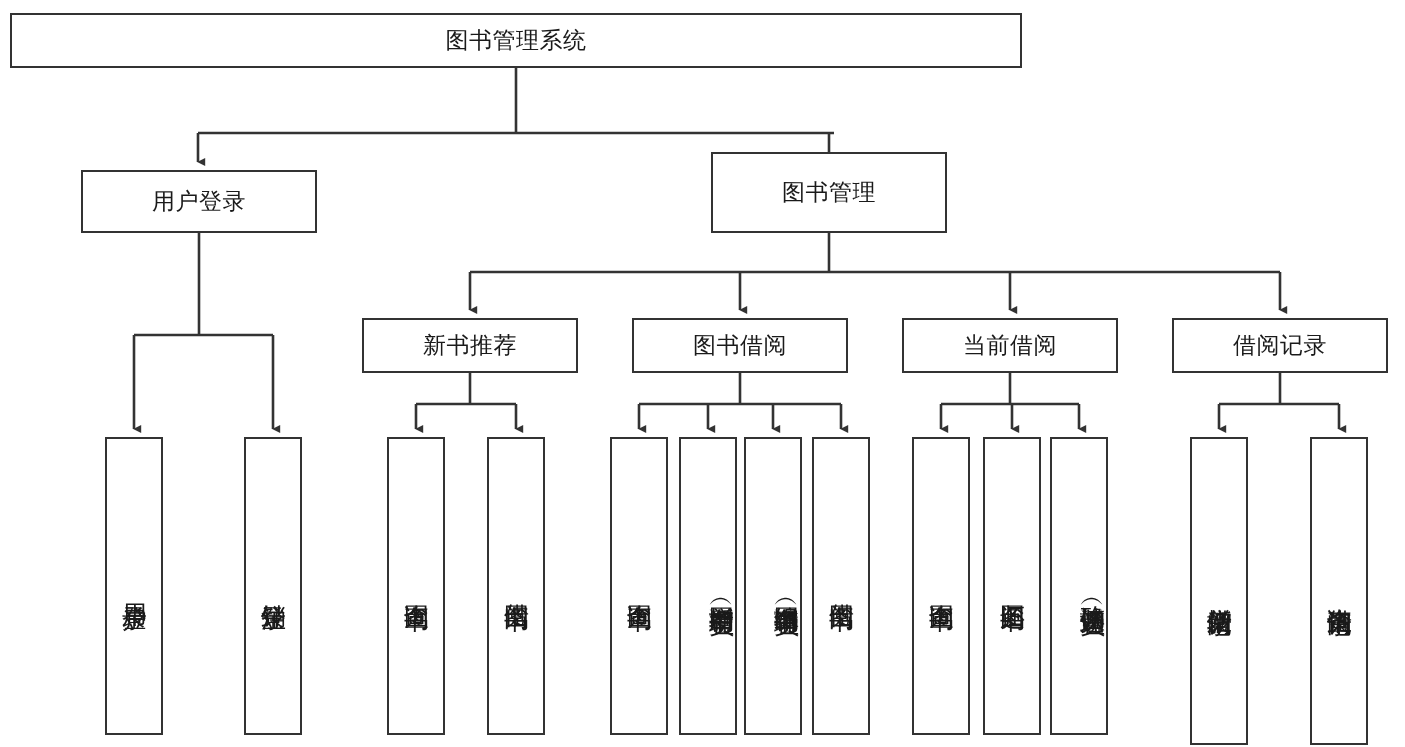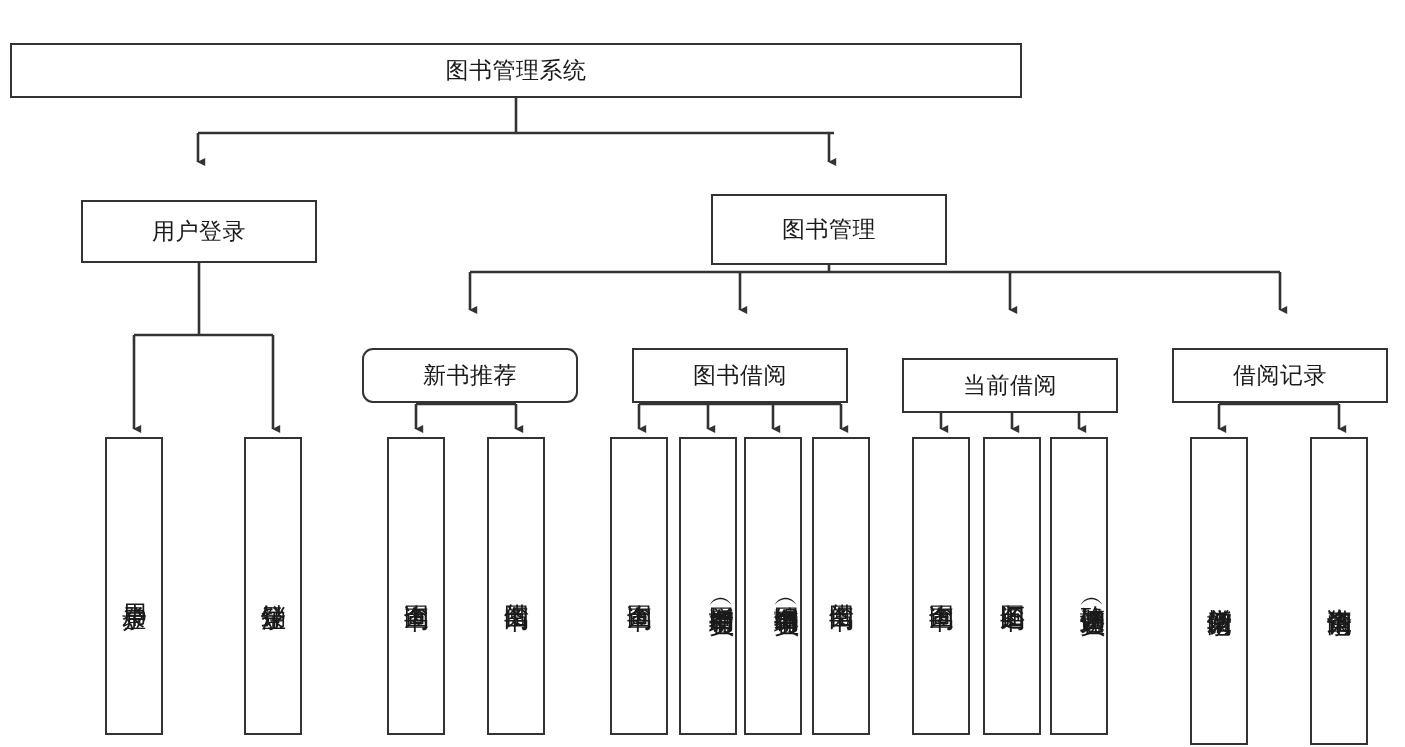--- a/index.html
+++ b/index.html
@@ -33,21 +33,20 @@
     display: flex;
     align-items: center;
     justify-content: center;
     color: #1a1a1a;
   }
   .node-h {
     font-size: 23px;
     line-height: 1.1;
     letter-spacing: 0.5px;
     white-space: nowrap;
-    margin-top: 30px;
   }
   .node-root {
     font-size: 23px;
   }
   .node-v {
     writing-mode: vertical-rl;
     text-orientation: upright;
     font-size: 25px;
     line-height: 1.12;
     letter-spacing: 1px;
@@ -132,33 +131,33 @@
   </svg>
 
   <div class="node-box node-h node-root" style="left:10px; top:13px; width:1012px; height:55px;">
     <span>图书管理系统</span>
   </div>
 
   <div class="node-box node-h" style="left:81px; top:170px; width:236px; height:63px;">
     <span>用户登录</span>
   </div>
 
-  <div class="node-box node-h" style="left:711px; top:164px; width:236px; height:71px;">
+  <div class="node-box node-h" style="left:711px; top:152px; width:236px; height:81px;">
     <span>图书管理</span>
   </div>
 
-  <div class="node-box node-h" style="left:362px; top:318px; width:216px; height:55px;border-radius:11px;">
+  <div class="node-box node-h" style="left:362px; top:318px; width:216px; height:55px;">
     <span>新书推荐</span>
   </div>
 
   <div class="node-box node-h" style="left:632px; top:318px; width:216px; height:55px;">
     <span>图书借阅</span>
   </div>
 
-  <div class="node-box node-h" style="left:902px; top:328px; width:216px; height:55px;">
+  <div class="node-box node-h" style="left:902px; top:318px; width:216px; height:55px;">
     <span>当前借阅</span>
   </div>
 
   <div class="node-box node-h" style="left:1172px; top:318px; width:216px; height:55px;text-align:right;">
     <span>借阅记录</span>
   </div>
 
   <div class="node-box node-v node-v-mid" style="left:105px; top:437px; width:58px; height:298px;">
     <span>用户登录</span>
   </div>

